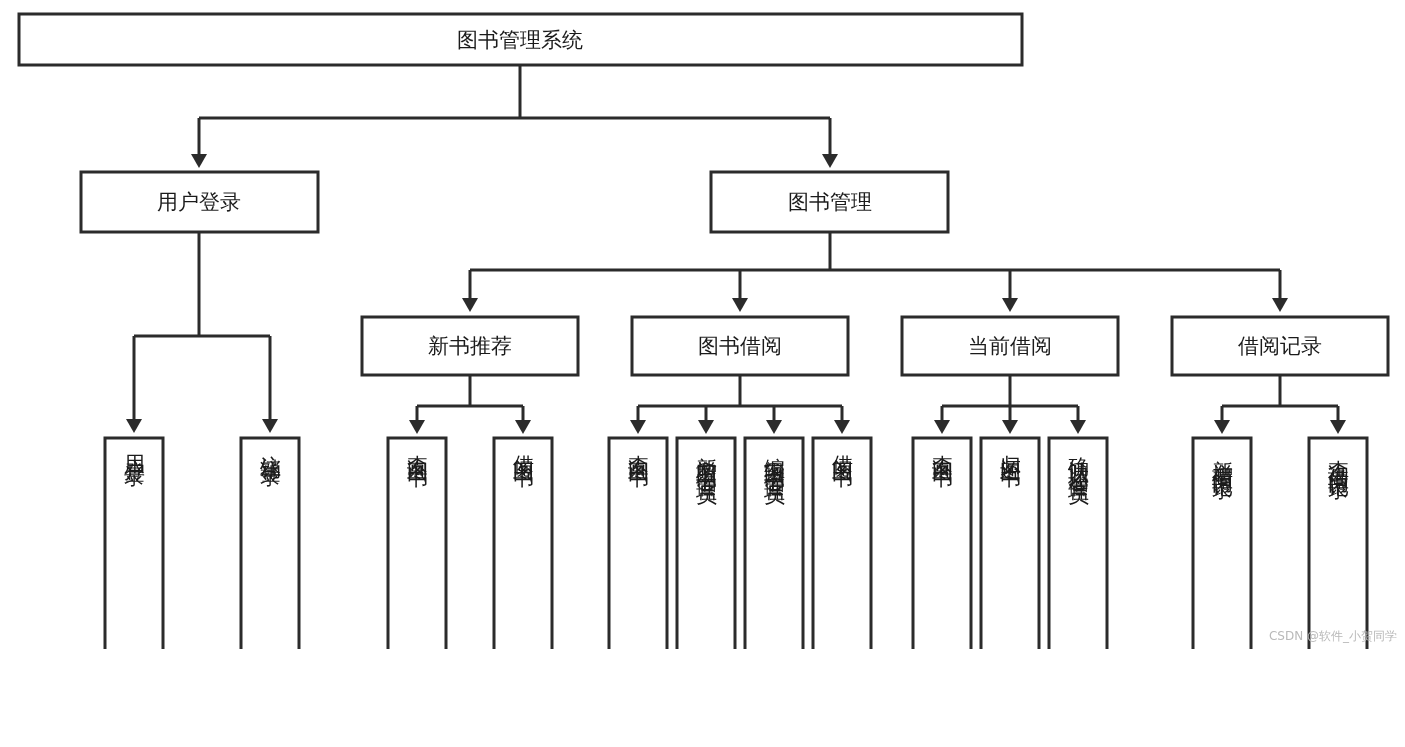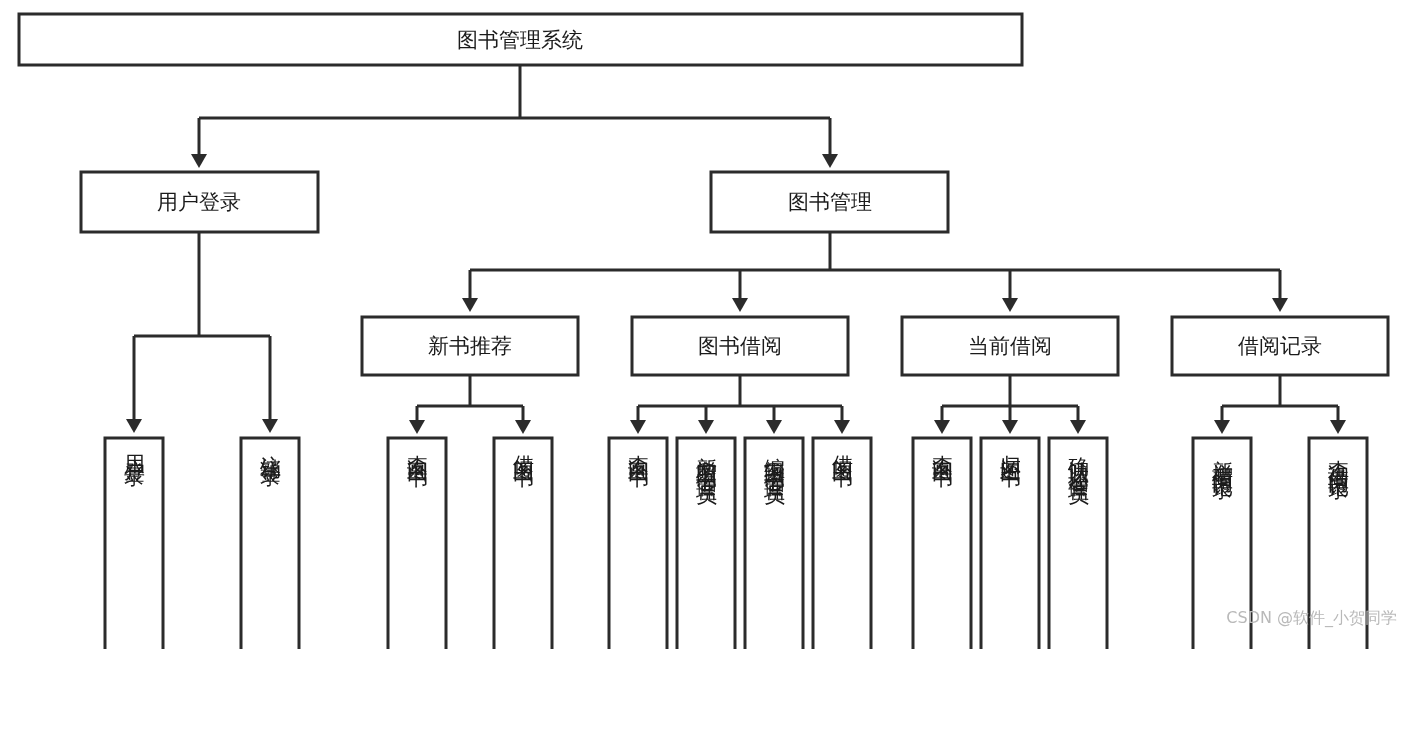--- a/index.html
+++ b/index.html
@@ -63,23 +63,23 @@
     font-family: "DejaVu Sans", "Liberation Sans", sans-serif;
     font-size: 21px;
     line-height: 1;
     color: #1b1b1b;
     letter-spacing: 4px;
     white-space: nowrap;
   }
   .watermark {
     position: absolute;
     right: 8px;
-    bottom: 20px;
-    font-family: "DejaVu Sans", "Liberation Sans", sans-serif;
-    font-size: 16px;
+    bottom: 4px;
+    font-family: "DejaVu Sans", "Liberation Sans", sans-serif;
+    font-size: 12px;
     color: #b9b9b9;
     white-space: nowrap;
     pointer-events: none;
   }
 </style>
 </head>
 <body>
 
 <div id="diagram-root">
 

